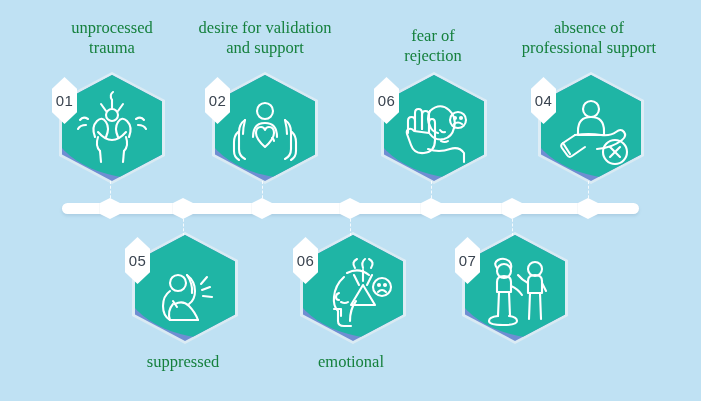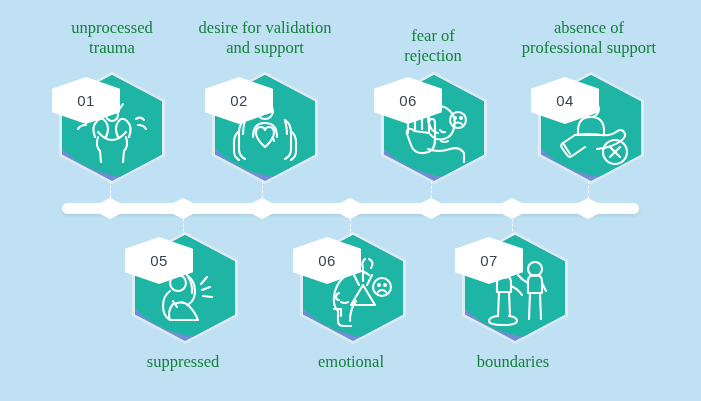--- a/index.html
+++ b/index.html
@@ -49,21 +49,21 @@
     position:absolute;left:-3px;top:-3px;width:106px;height:112px;
     clip-path:polygon(50% 0%,100% 25%,100% 75%,50% 100%,0% 75%,0% 25%);
     background:rgba(255,255,255,.55);
     z-index:-1;
     filter:drop-shadow(0 4px 5px rgba(80,120,155,.30));
   }
   .hex-icon{position:absolute;left:0;top:0;width:100px;height:106px;z-index:3;}
   .hex-icon svg{display:block;width:100px;height:106px;}
 
   .badge{
-    position:absolute;left:-10px;top:2px;width:68px;height:47px;
+    position:absolute;left:-10px;top:2px;width:25px;height:47px;
     clip-path:polygon(50% 0%,100% 25%,100% 75%,50% 100%,0% 75%,0% 25%);
     background:#ffffff;
     z-index:6;
     display:flex;align-items:center;justify-content:center;
     filter:drop-shadow(0 3px 4px rgba(80,120,155,.35));
   }
   .badge span{
     font-family:"Liberation Sans", sans-serif;
     font-size:15px;color:#3a4450;letter-spacing:.3px;
   }
@@ -324,15 +324,14 @@
       <div>absence of</div>
       <div>professional support</div>
     </div>
     <div class="cap" style="left: 88px; top: 352px;">
       <div>suppressed</div>
     </div>
     <div class="cap" style="left: 256px; top: 352px;">
       <div>emotional</div>
     </div>
     <div class="cap" style="left: 418px; top: 352px;">
-      <div>boundaries</div>
     </div>
   </div>
 
 </body></html>

